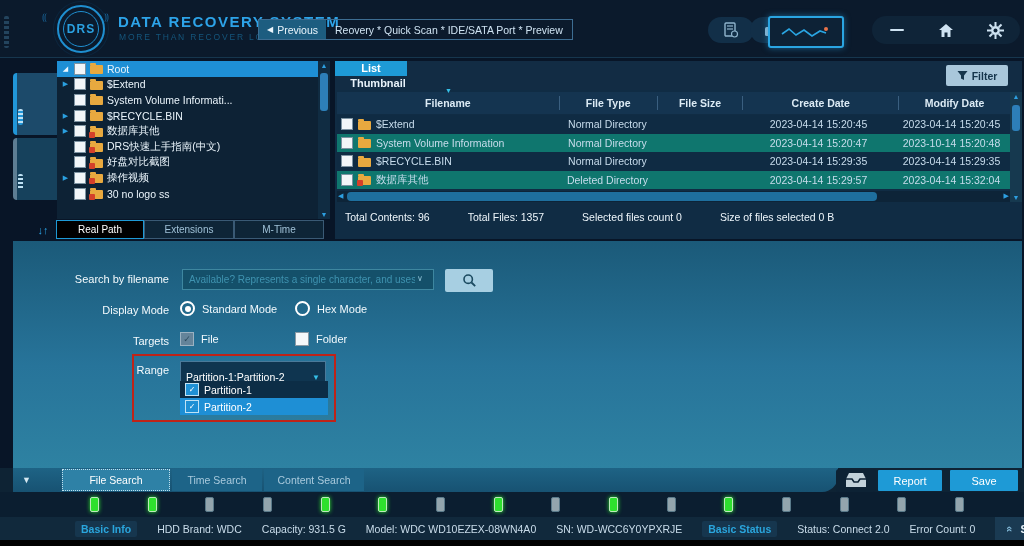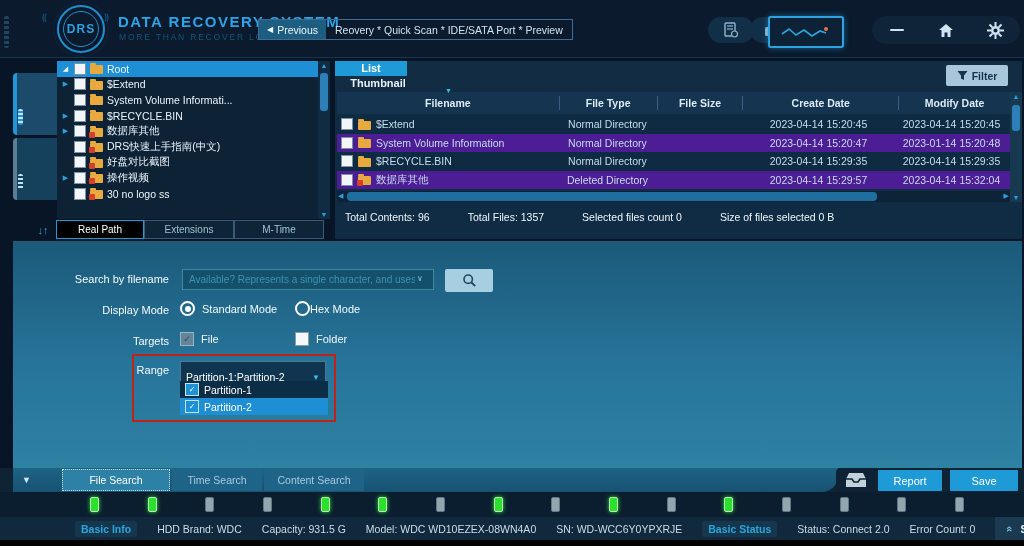--- a/index.html
+++ b/index.html
@@ -61,21 +61,21 @@
   .vtab.active{background:#1e9ad6;color:#fff;}
   .filterbtn{position:absolute;right:14px;top:4px;width:62px;height:21px;background:#a9c7db;border-radius:2px;
              display:flex;align-items:center;justify-content:center;gap:4px;font-size:10.5px;color:#15354c;font-weight:bold;}
   .thead{position:absolute;left:2px;top:31px;width:673px;height:22px;background:#143450;display:flex;align-items:center;
          font-size:10.5px;font-weight:bold;color:#dcebf5;}
   .th{display:flex;align-items:center;justify-content:center;border-right:1px solid #3a5f80;height:14px;}
   .th:last-child{border-right:none;}
   .c0{width:222px;} .c1{width:97px;} .c2{width:85px;} .c3{width:155px;} .c4{width:111px;}
   .sort-tri{position:absolute;left:108px;top:-5px;font-size:7px;color:#35c0e8;}
   .trow{position:absolute;left:2px;width:673px;height:18.5px;display:flex;align-items:center;font-size:10.5px;color:#c7dcec;}
-  .trow.a{background:#0f2b43;} .trow.b{background:#4c1d95;}
+  .trow.a{background:#0f2b43;} .trow.b{background:#0f766e;}
   .td{overflow:hidden;white-space:nowrap;}
   .td.name{width:222px;display:flex;align-items:center;gap:5px;padding-left:4px;box-sizing:border-box;}
   .td.ctr{text-align:center;}
   .hscroll{position:absolute;left:2px;top:130px;width:673px;height:11px;background:#0d2438;display:flex;align-items:center;}
   .hscroll .thumb{position:absolute;left:10px;top:1px;width:530px;height:9px;background:#1e6f9e;border-radius:4px;}
   .hs-arrow{position:absolute;top:1px;font-size:7px;color:#2d9fe0;}
   .vscroll{position:absolute;left:675px;top:31px;width:12px;height:110px;background:#16394f;}
   .vscroll .thumb{position:absolute;left:2px;top:13px;width:8px;height:26px;background:#2d7fb8;border-radius:3px;}
   .stats{position:absolute;left:10px;top:150px;width:660px;display:flex;gap:38px;font-size:10.5px;color:#eef6fb;white-space:nowrap;}
   
@@ -315,21 +315,21 @@
     </div>
     <div class="trow b" style="top:72.5px;">
       <div class="td name">
         <span class="tcheck"></span>
         <span class="folder"></span>
         <span>System Volume Information</span>
       </div>
       <div class="td ctr c1">Normal Directory</div>
       <div class="td ctr c2"></div>
       <div class="td ctr c3">2023-04-14 15:20:47</div>
-      <div class="td ctr c4">2023-01-14 15:20:48</div>
+      <div class="td ctr c4">2023-10-14 15:20:48</div>
     </div>
     <div class="trow a" style="top:91px;">
       <div class="td name">
         <span class="tcheck"></span>
         <span class="folder"></span>
         <span>$RECYCLE.BIN</span>
       </div>
       <div class="td ctr c1">Normal Directory</div>
       <div class="td ctr c2"></div>
       <div class="td ctr c3">2023-04-14 15:29:35</div>
@@ -375,21 +375,21 @@
         <circle cx="6.2" cy="6.2" r="4.2" fill="none" stroke="#1b4a60" stroke-width="1.6"></circle>
         <line x1="9.5" y1="9.5" x2="13.2" y2="13.2" stroke="#1b4a60" stroke-width="1.8"></line>
       </svg>
     </div>
 
     <div class="slabel" style="left:30px;top:63px;width:126px;">Display Mode</div>
     <div class="srow" style="left:167px;top:60px;gap:7px;">
       <span class="radio on"></span>
       <span>Standard Mode</span>
     </div>
-    <div class="srow" style="left:282px;top:60px;">
+    <div class="srow" style="left:282px;top:60px;gap:7px;">
       <span class="radio"></span>
       <span>Hex Mode</span>
     </div>
 
     <div class="slabel" style="left:30px;top:94px;width:126px;">Targets</div>
     <div class="srow" style="left:167px;top:91px;gap:7px;">
       <span class="cb dis">✓</span>
       <span>File</span>
     </div>
     <div class="srow" style="left:282px;top:91px;gap:7px;">

